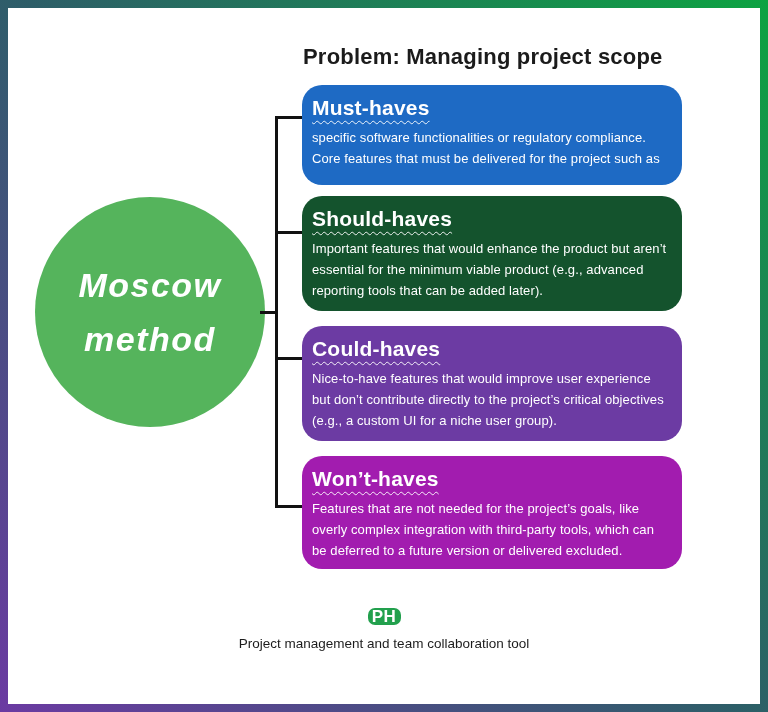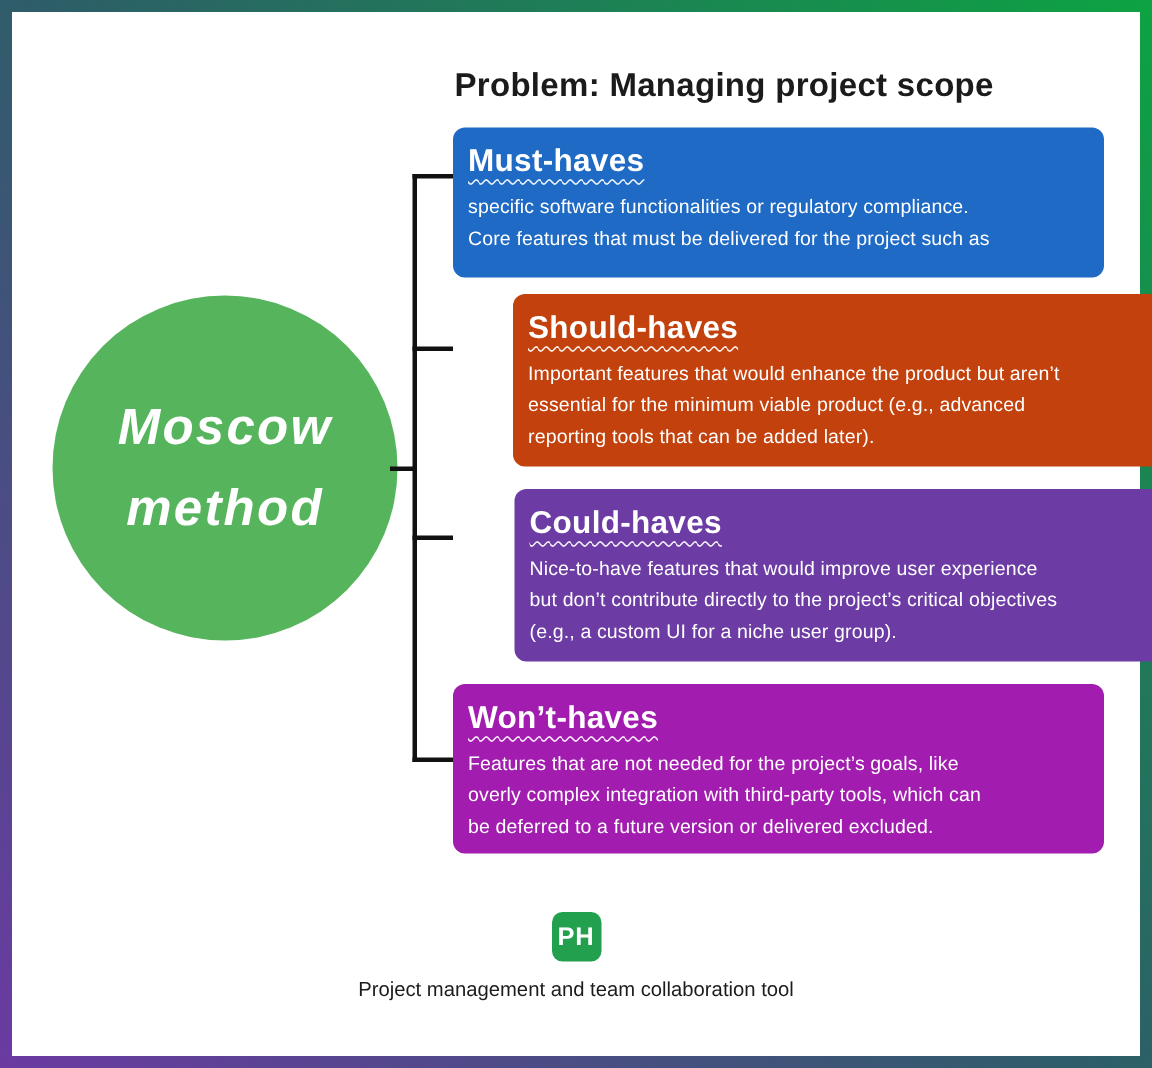--- a/index.html
+++ b/index.html
@@ -59,22 +59,22 @@
   .branch { left: 267px; height: 3px; width: 27px; }
   .b-must   { top: 108px; }
   .b-should { top: 223px; }
   .b-could  { top: 349px; }
   .b-wont   { top: 497px; }
   .b-circle { left: 252px; top: 303px; width: 16px; height: 3px; }
 
   .pbox {
     position: absolute;
     left: 294px;
-    width: 434px;
-    border-radius: 8px;
+    width: 380px;
+    border-radius: 20px;
     color: #ffffff;
     padding: 10px 10px 8px 10px;
     overflow: hidden;
   }
   .pbox-1 { top: 77px;  height: 100px; }
   .pbox-2 { top: 188px; height: 115px; }
   .pbox-3 { top: 318px; height: 115px; }
   .pbox-4 { top: 448px; height: 113px; }
   .pbox .title {
     display: inline-block;
@@ -105,21 +105,21 @@
     flex-direction: column;
     align-items: center;
   }
   .brandrow {
     display: flex;
     align-items: center;
     gap: 9px;
   }
   .ph-badge {
     width: 33px;
-    height: 33px;
+    height: 17px;
     border-radius: 7px;
     background: var(--logo-green);
     color: #ffffff;
     font-weight: bold;
     font-size: 17px;
     display: flex;
     align-items: center;
     justify-content: center;
     letter-spacing: 0.5px;
   }
@@ -155,28 +155,28 @@
       <div class="line branch b-could"></div>
       <div class="line branch b-wont"></div>
       <div class="line b-circle"></div>
 
       <div class="pbox pbox-1" style="background-color: rgb(30, 106, 196);">
         <span class="title">Must-haves</span>
         <div class="bodyline">specific software functionalities or regulatory compliance.</div>
         <div class="bodyline">Core features that must be delivered for the project such as</div>
       </div>
 
-      <div class="pbox pbox-2" style="background-color: #c2410c; margin-left: 40px;">
+      <div class="pbox pbox-2" style="background-color: #14532d;">
         <span class="title">Should-haves</span>
         <div class="bodyline">Important features that would enhance the product but aren’t</div>
         <div class="bodyline">essential for the minimum viable product (e.g., advanced</div>
         <div class="bodyline">reporting tools that can be added later).</div>
       </div>
 
-      <div class="pbox pbox-3" style="background-color: rgb(108, 59, 163); margin-left: 41px;">
+      <div class="pbox pbox-3" style="background-color: rgb(108, 59, 163);">
         <span class="title">Could-haves</span>
         <div class="bodyline">Nice-to-have features that would improve user experience</div>
         <div class="bodyline">but don’t contribute directly to the project’s critical objectives</div>
         <div class="bodyline">(e.g., a custom UI for a niche user group).</div>
       </div>
 
       <div class="pbox pbox-4" style="background-color: #a21caf;">
         <span class="title">Won’t-haves</span>
         <div class="bodyline">Features that are not needed for the project’s goals, like</div>
         <div class="bodyline">overly complex integration with third-party tools, which can</div>

